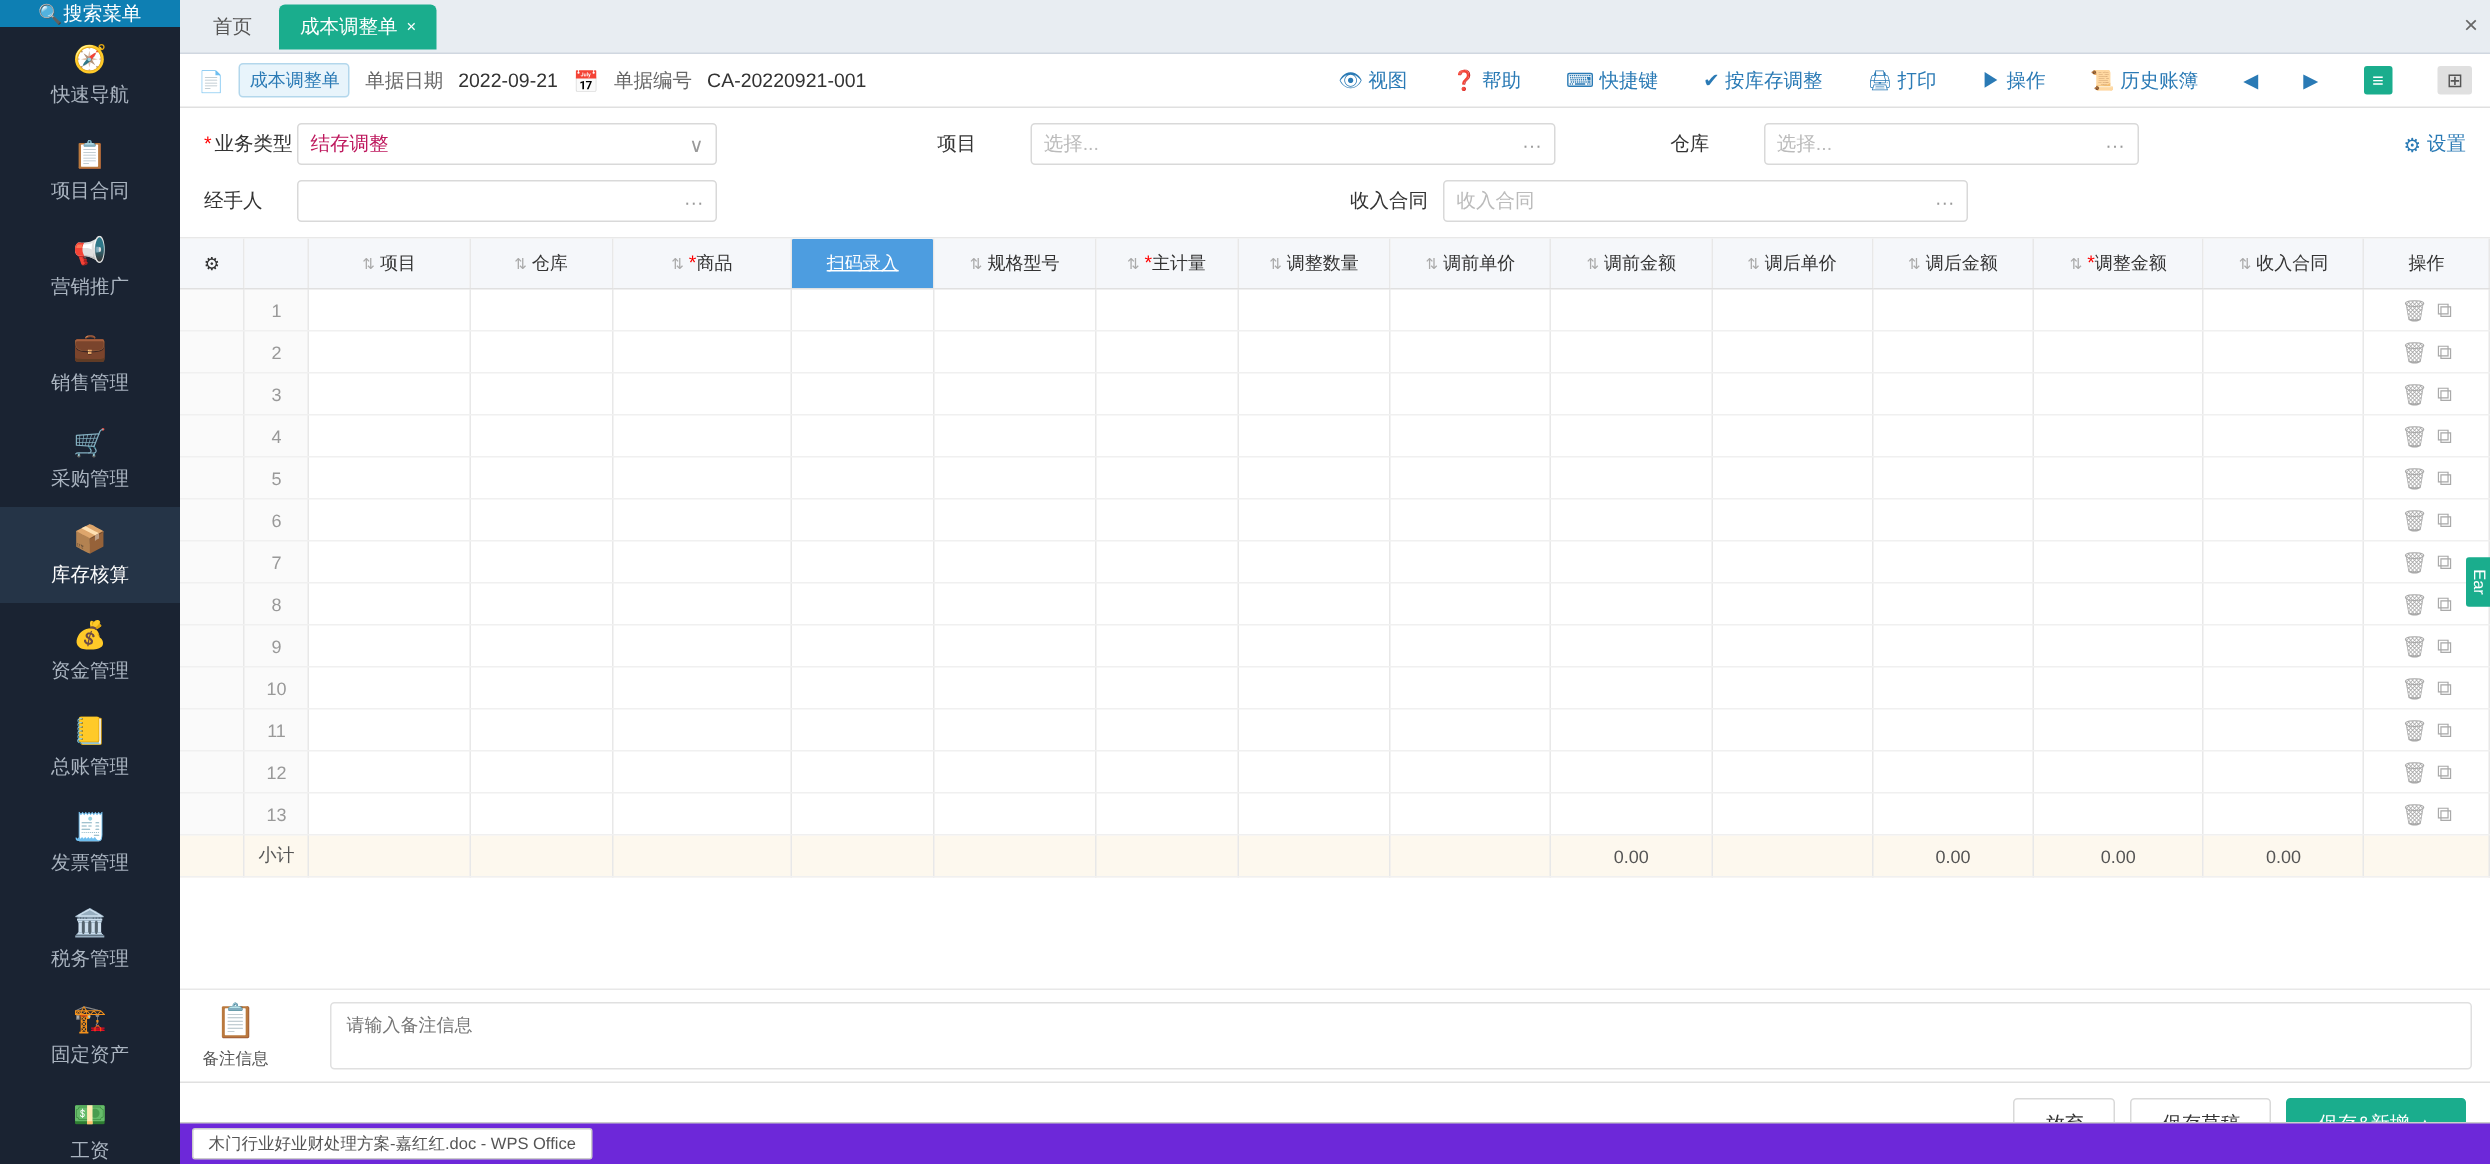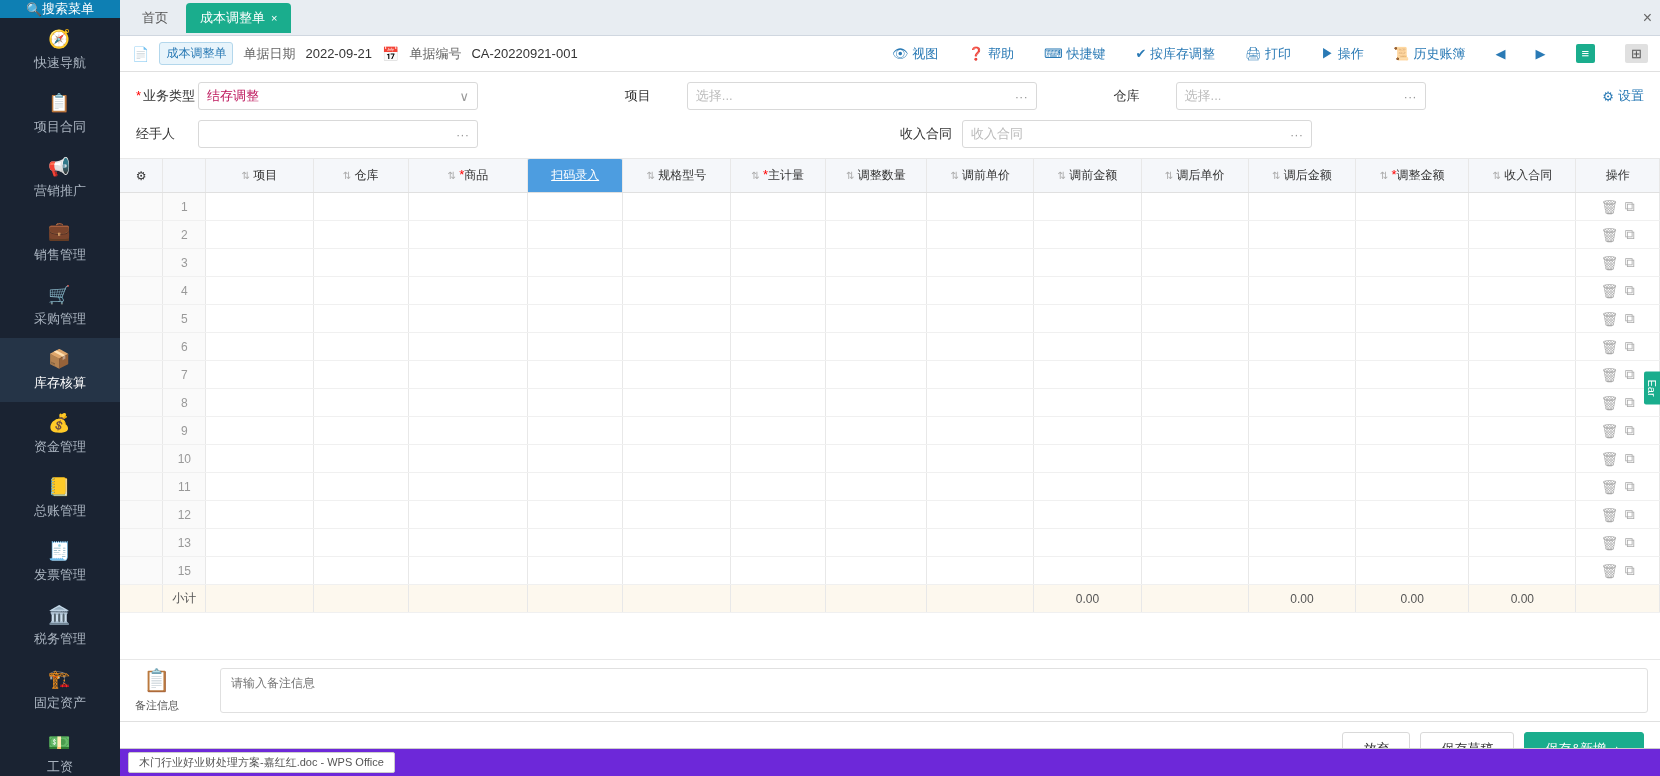--- a/index.html
+++ b/index.html
@@ -787,43 +787,20 @@
       <td></td>
       <td></td>
       <td></td>
       <td>
         <div class="action-icons">
           <span class="action-icon">🗑</span>
           <span class="action-icon">⧉</span>
         </div>
       </td>
     </tr>
-            <tr>
-      <td style="background:#fafafa;"></td>
-      <td class="row-num">15</td>
-      <td></td>
-      <td></td>
-      <td></td>
-      <td></td>
-      <td></td>
-      <td></td>
-      <td></td>
-      <td></td>
-      <td></td>
-      <td></td>
-      <td></td>
-      <td></td>
-      <td></td>
-      <td>
-        <div class="action-icons">
-          <span class="action-icon">🗑</span>
-          <span class="action-icon">⧉</span>
-        </div>
-      </td>
-    </tr>
             <tr class="subtotal">
     <td></td>
     <td style="font-weight:500;color:#555;">小计</td>
     <td></td>
     <td></td>
     <td></td>
     <td></td>
     <td></td>
     <td></td>
     <td></td>

